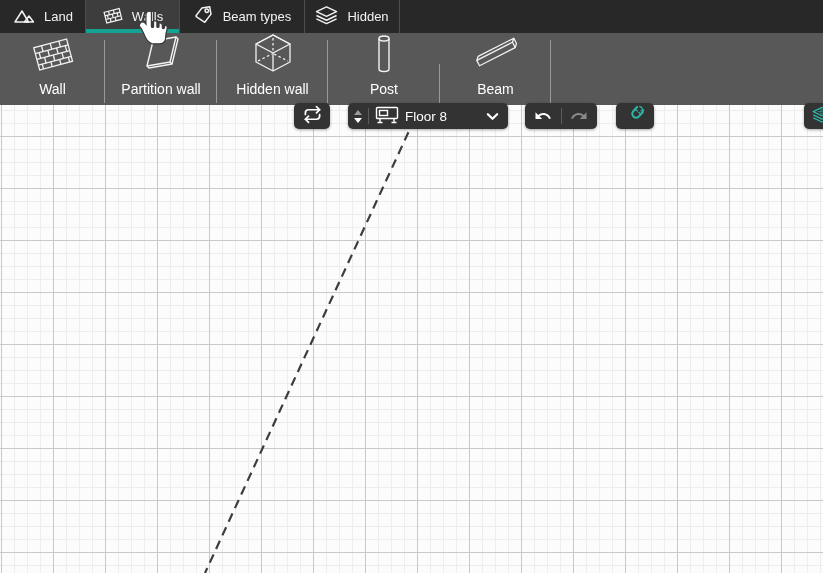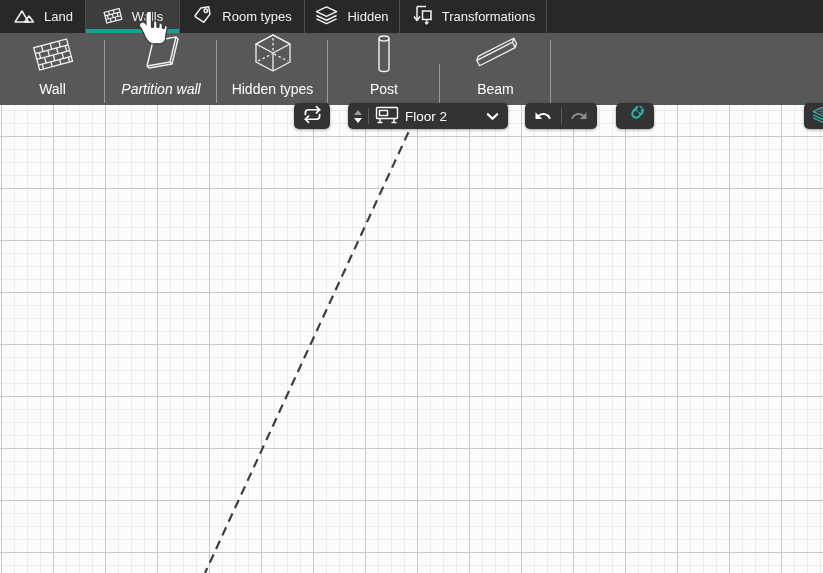--- a/index.html
+++ b/index.html
@@ -34,21 +34,21 @@
   .tab svg{flex:none;}
   
   .toolbar{height:72px;background:var(--toolbar-bg);display:flex;align-items:stretch;}
   .tool{
     display:flex;flex-direction:column;align-items:center;justify-content:flex-end;
     padding-bottom:8px;gap:6px;position:relative;color:#fff;font-size:14px;
     cursor:pointer;user-select:none;
   }
   .tool::after{content:"";position:absolute;right:0;top:7px;bottom:2px;width:1px;background:#999;}
   .tool:nth-child(1){width:105px;}
-  .tool:nth-child(2){width:112px;font-style:italic;}
+  .tool:nth-child(2){width:112px;}
   .tool:nth-child(3){width:111px;}
   .tool:nth-child(4){width:112px;margin-top:24px;}
   .tool:nth-child(5){width:111px;}
   .tool .ticonbox{height:42px;display:flex;align-items:center;justify-content:center;}
   
   .canvas{
     position:absolute;top:105px;left:0;right:0;bottom:0;
     background-color:#fcfcfc;
     background-image:
       linear-gradient(#c9c9c9 1px, transparent 1px),
@@ -110,46 +110,34 @@
 
     <div class="tab">
       <span>
         <svg width="21" height="20" viewBox="0 0 21 20" fill="none" stroke="#f2f2f2" stroke-width="1.5" stroke-linejoin="round">
           <g transform="rotate(-10 10 10)">
             <path d="M3 9.5 L10 3 L18 3 L18 10.5 L10.5 17.5 L3 10.5 Z"></path>
             <circle cx="14.5" cy="6.5" r="1.7"></circle>
           </g>
         </svg>
       </span>
-      <span>Room types</span>
+      <span>Beam types</span>
     </div>
 
     <div class="tab">
       <span>
         <svg width="23" height="20" viewBox="0 0 24 20" fill="none" stroke="#f2f2f2" stroke-width="1.5" stroke-linejoin="round">
           <path d="M12 1.5 L22.5 6.5 L12 11.5 L1.5 6.5 Z"></path>
           <path d="M1.5 10.5 L12 15.5 L22.5 10.5"></path>
           <path d="M1.5 14 L12 19 L22.5 14"></path>
         </svg>
       </span>
       <span>Hidden</span>
     </div>
 
-    <div class="tab">
-      <span>
-        <svg width="22" height="24" viewBox="0 0 22 24" fill="none" stroke="#f2f2f2" stroke-width="1.5">
-          <path d="M6 3.5 H15"></path>
-          <path d="M6 3.5 V16.5"></path>
-          <path d="M3 13.5 L6 17.5 L9 13.5" stroke-linejoin="round"></path>
-          <rect x="11.5" y="8" width="8.5" height="8.5"></rect>
-          <path d="M15.7 16.5 V20.5 M14 19 L15.7 21 L17.4 19" stroke-width="1.2"></path>
-        </svg>
-      </span>
-      <span>Transformations</span>
-    </div>
 
 
   </header>
 
   <div class="toolbar">
 
     <div class="tool">
       <span class="ticonbox">
         <svg width="46" height="42" viewBox="0 0 46 42" fill="none" stroke="#f2f2f2" stroke-width="1.3">
           <g transform="rotate(-15 23 21)">
@@ -179,21 +167,21 @@
     <div class="tool">
       <span class="ticonbox">
         <svg width="46" height="42" viewBox="0 0 46 42" fill="none" stroke="#f2f2f2" stroke-width="1.3" stroke-linejoin="round">
           <path d="M23 2 L40 11 L40 29 L23 38 L6 29 L6 11 Z"></path>
           <path d="M23 2 L40 11 L23 20 L6 11 Z"></path>
           <path d="M23 20 V38"></path>
           <path d="M23 5 V18" stroke-dasharray="2.5 2.5"></path>
           <path d="M8 28 L22 21 M24 21 L38 28" stroke-dasharray="2.5 2.5"></path>
         </svg>
       </span>
-      <span>Hidden types</span>
+      <span>Hidden wall</span>
     </div>
 
     <div class="tool">
       <span class="ticonbox">
         <svg width="46" height="42" viewBox="0 0 46 42" fill="none" stroke="#f2f2f2" stroke-width="1.4">
           <ellipse cx="23" cy="5.5" rx="5" ry="2.5"></ellipse>
           <path d="M18 5.5 V36 M28 5.5 V36"></path>
           <path d="M18 36 a5 2.5 0 0 0 10 0"></path>
         </svg>
       </span>
@@ -239,21 +227,21 @@
     </span>
     <span class="vdiv"></span>
     <span>
       <svg width="24" height="18" viewBox="0 0 24 18" fill="none" stroke="#ffffff" stroke-width="1.4">
         <rect x="1.5" y="1.5" width="21" height="11" rx="1"></rect>
         <rect x="4.5" y="4.5" width="8" height="5"></rect>
         <path d="M5 12.5 V16.5 M19 12.5 V16.5"></path>
         <path d="M2.5 16.5 H7.5 M16.5 16.5 H21.5"></path>
       </svg>
     </span>
-    <span class="floor-label">Floor 2</span>
+    <span class="floor-label">Floor 8</span>
     <span>
       <svg width="13" height="9" viewBox="0 0 14 9" fill="none" stroke="#ffffff" stroke-width="2.4" stroke-linecap="round" stroke-linejoin="round">
         <path d="M2 2 L7 7 L12 2"></path>
       </svg>
     </span>
   </div>
 
   <div class="fbtn" id="undo-redo">
     <span class="ur-half">
       <svg width="18" height="18" viewBox="0 0 24 24">

